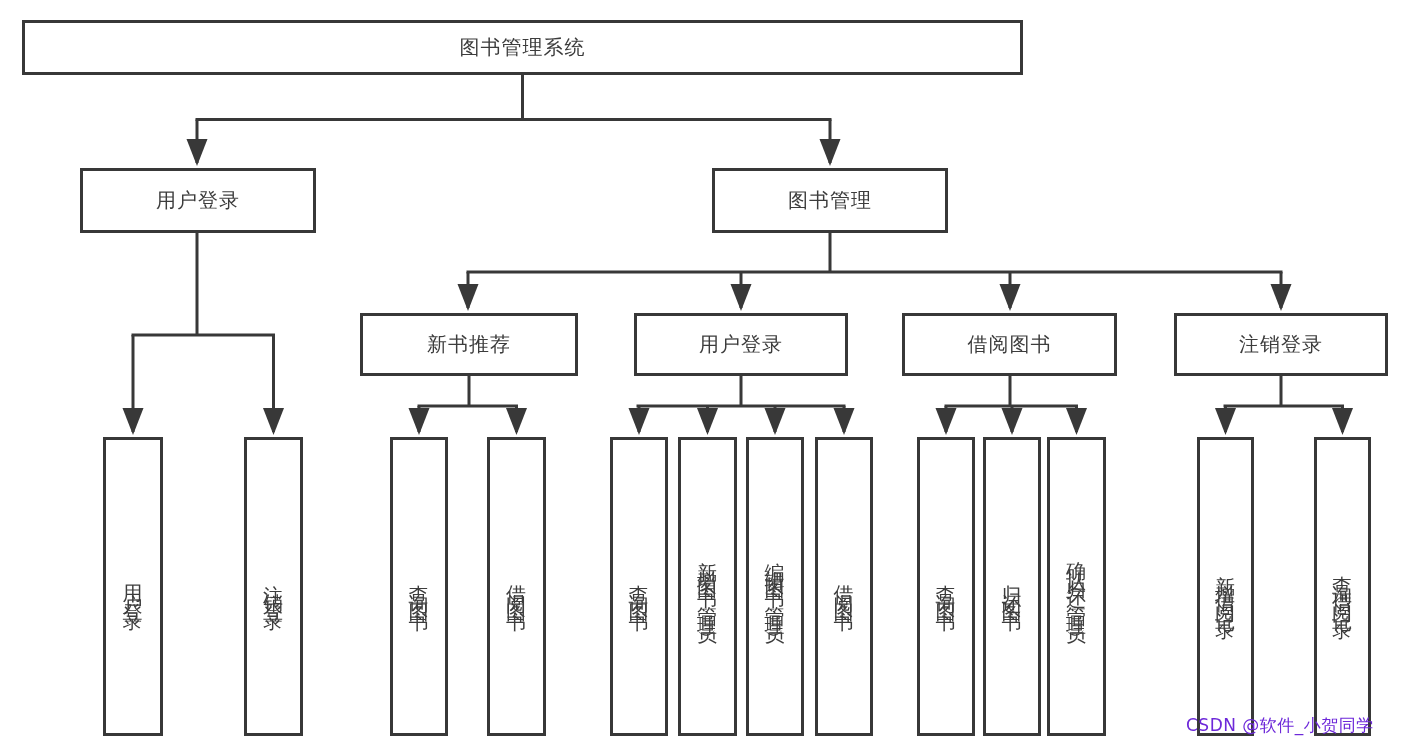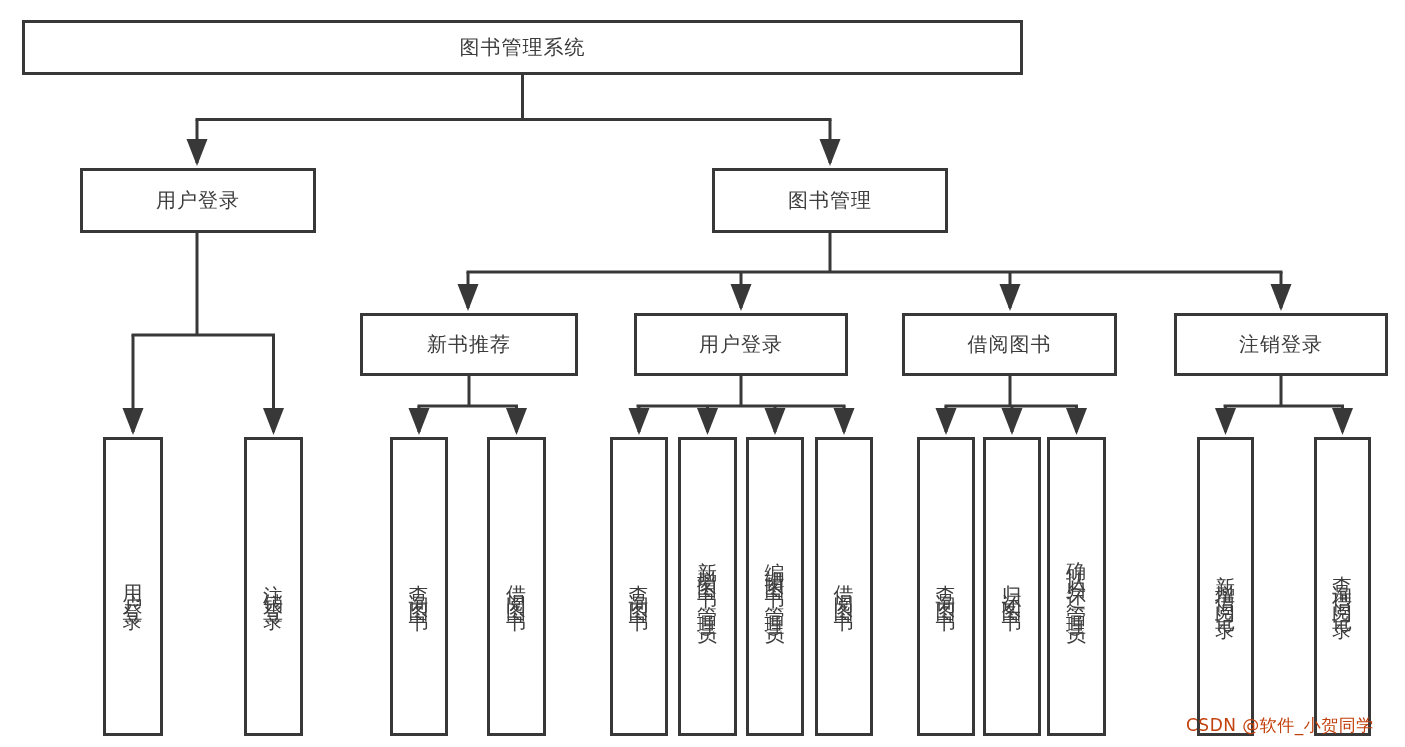--- a/index.html
+++ b/index.html
@@ -28,21 +28,21 @@
     text-orientation:mixed;
     letter-spacing:9px;
     line-height:1.1;
     font-size:20px;
     color:#3c3c3c;
   }
   .watermark{
     position:absolute;
     left:1186px;top:714px;
     font-size:17px;
-    color:#c2410c;
+    color:#6d28d9;
     letter-spacing:0.5px;
     z-index:5;
     white-space:nowrap;
   }
 </style>
 </head>
 <body>
 
 <div class="canvas">
 

